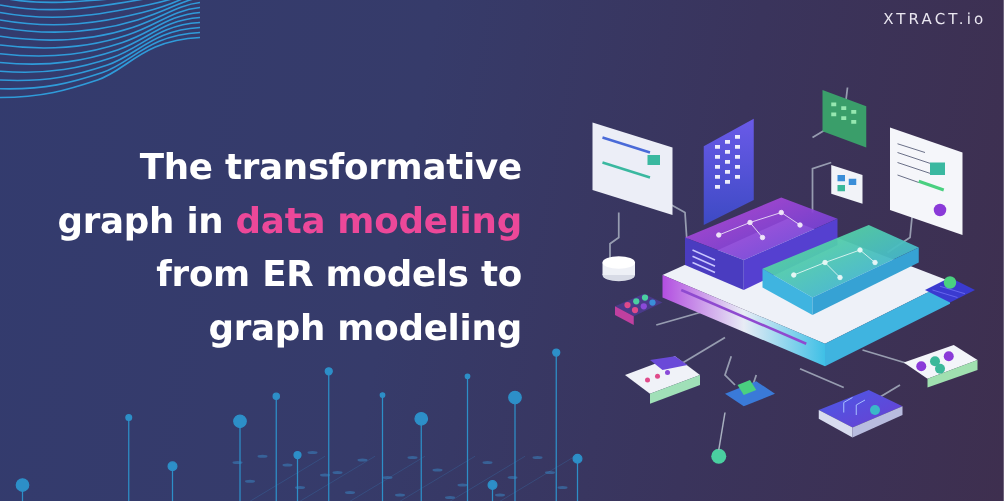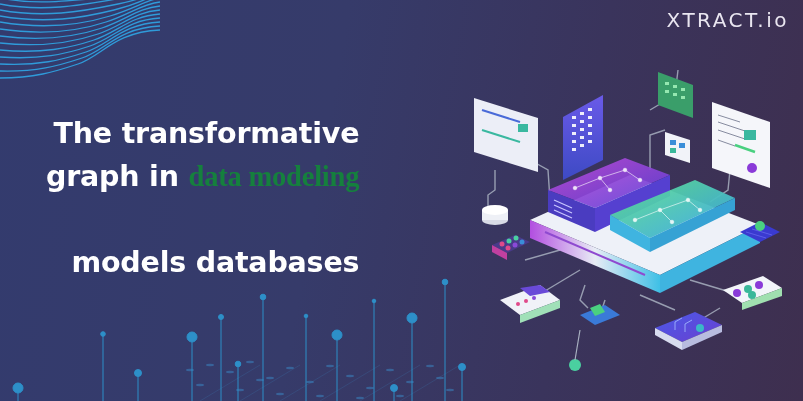--- a/index.html
+++ b/index.html
@@ -8,30 +8,30 @@
       position: relative;
       background: linear-gradient(100deg, #333b6e 0%, #363b6a 40%, #3a345c 70%, #3e2f4f 100%);
       font-family: "DejaVu Sans", sans-serif;
     }
     .banner { position: absolute; inset: 0; width: 803px; height: 401px; overflow: hidden; }
     .waves { position: absolute; left: 0; top: 0; width: 160px; height: 100px; }
     .ground { position: absolute; left: 0; top: 270px; width: 520px; height: 131px; }
     .logo {
       position: absolute; right: 14px; top: 8px;
       color: #e9e6f0; font-family: "DejaVu Sans", sans-serif;
-      font-size: 20px; letter-spacing: 2.5px; font-weight: normal;
+      font-size: 12px; letter-spacing: 2.5px; font-weight: normal;
     }
     .headline {
       position: absolute; left: 46px; top: 112px;
       color: #ffffff; font-family: "DejaVu Sans", sans-serif;
       font-weight: bold; font-size: 28.5px; line-height: 43px;
       letter-spacing: -0.2px;
       text-align: right;
     }
-    .headline .hl { color: #15803d; font-family: Liberation Serif, serif; }
+    .headline .hl { color: #ec4899; }
     .illus { position: absolute; left: 460px; top: 60px; width: 343px; height: 341px; }
   </style>
 </head>
 <body>
 
 <div class="banner">
 
   <svg class="waves" viewBox="0 0 160 100">
     <g fill="none" stroke="#2fa6e6" stroke-width="1.3" opacity="0.9">
       <path d="M0,-2 C40,6 70,0 126,-4"></path>
@@ -113,22 +113,22 @@
       <line x1="462" y1="97" x2="462" y2="131"></line>
         <circle cx="462" cy="97" r="3.5"></circle>
     </g>
   </svg>
 
   <div class="logo">XTRACT.io</div>
 
   <h1 class="headline">
     <span>The transformative</span><br>
     <span>graph in </span><span class="hl">data modeling</span><br>
-    <br>
-    <span>models databases</span>
+    <span>from ER models to</span><br>
+    <span>graph modeling</span>
   </h1>
 
   <svg class="illus" viewBox="0 0 343 341">
     <defs>
       <linearGradient id="gPurple" x1="0" y1="0" x2="1" y2="1">
         <stop offset="0" stop-color="#c04ad8"></stop>
           <stop offset="1" stop-color="#5b3fd6"></stop>
       </linearGradient>
       <linearGradient id="gGreen" x1="0" y1="0" x2="1" y2="1">
         <stop offset="0" stop-color="#5fe08a"></stop>

